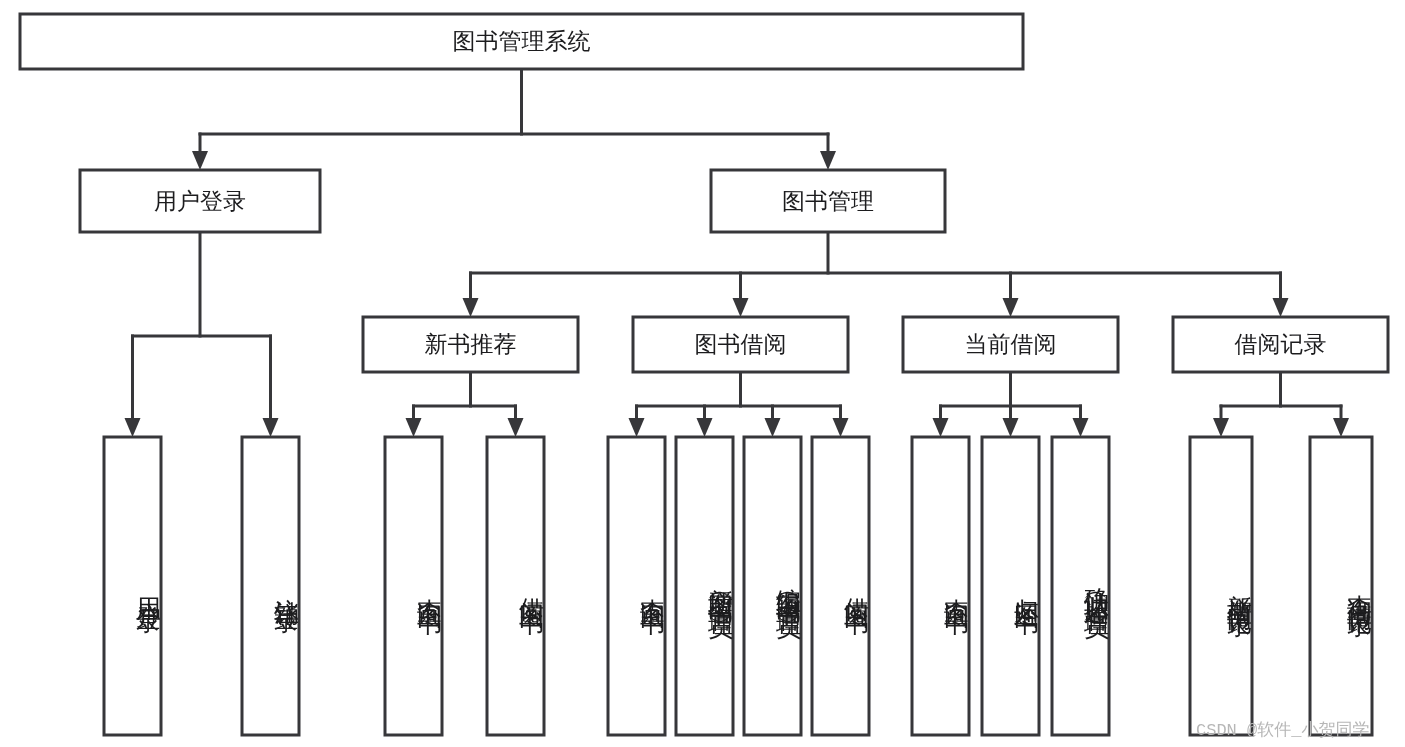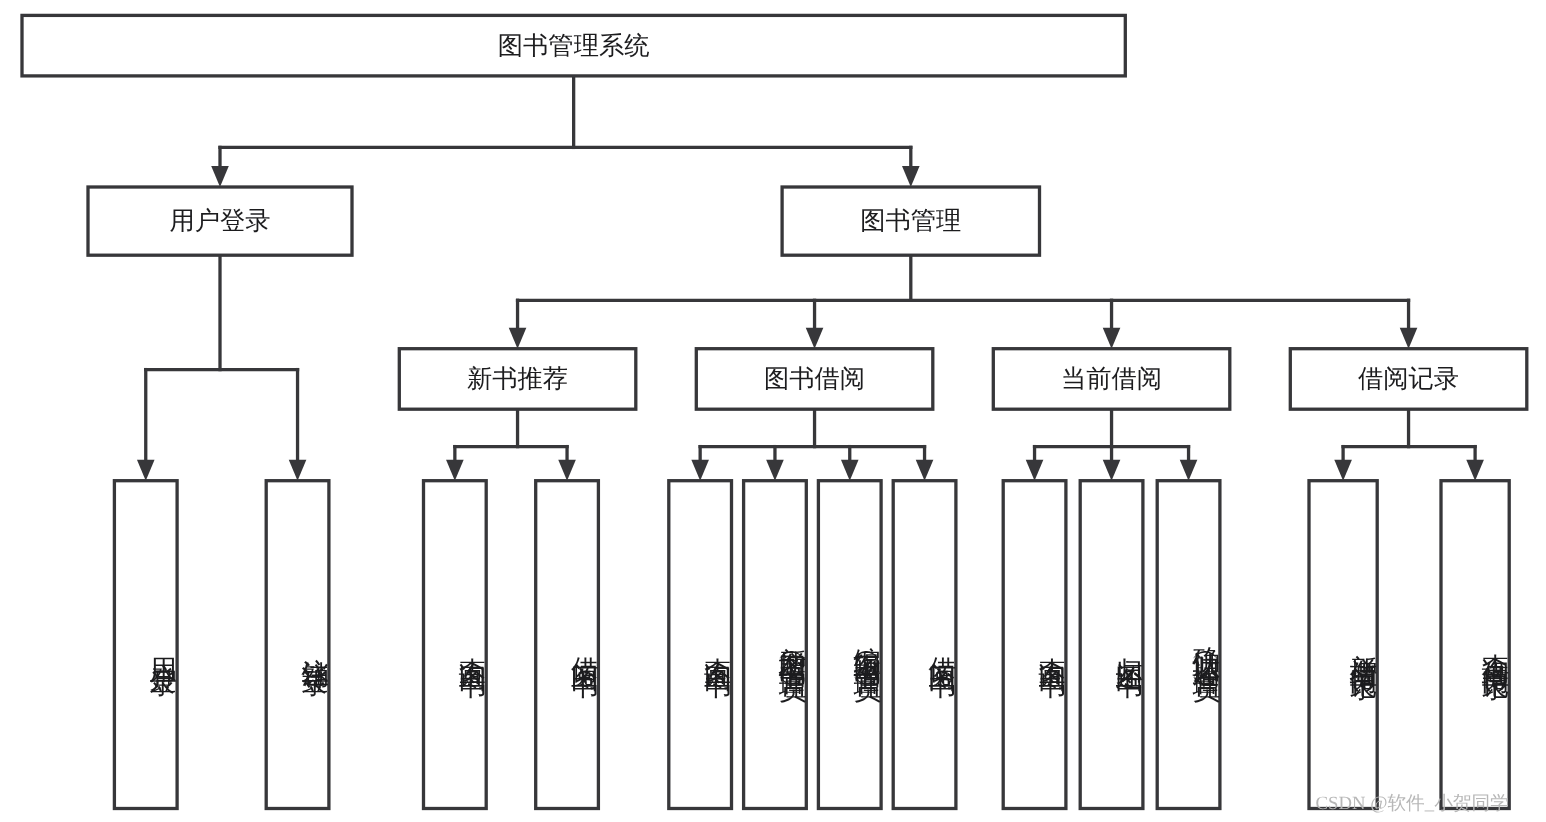--- a/index.html
+++ b/index.html
@@ -24,21 +24,21 @@
       letter-spacing:4px;
       color:#1c1c1e;
       display:flex;
       align-items:flex-start;
       justify-content:center;
       white-space:nowrap;
       pointer-events:none;
   }
   .watermark{
       position:absolute;
-      font-family:Liberation Serif, serif;
+      font-family:Liberation Mono, monospace;
       font-size:17px;
       color:#b7b7b7;
       white-space:nowrap;
       letter-spacing:0px;
   }
 </style>
 </head>
 <body>
 
 <div id="stage">

